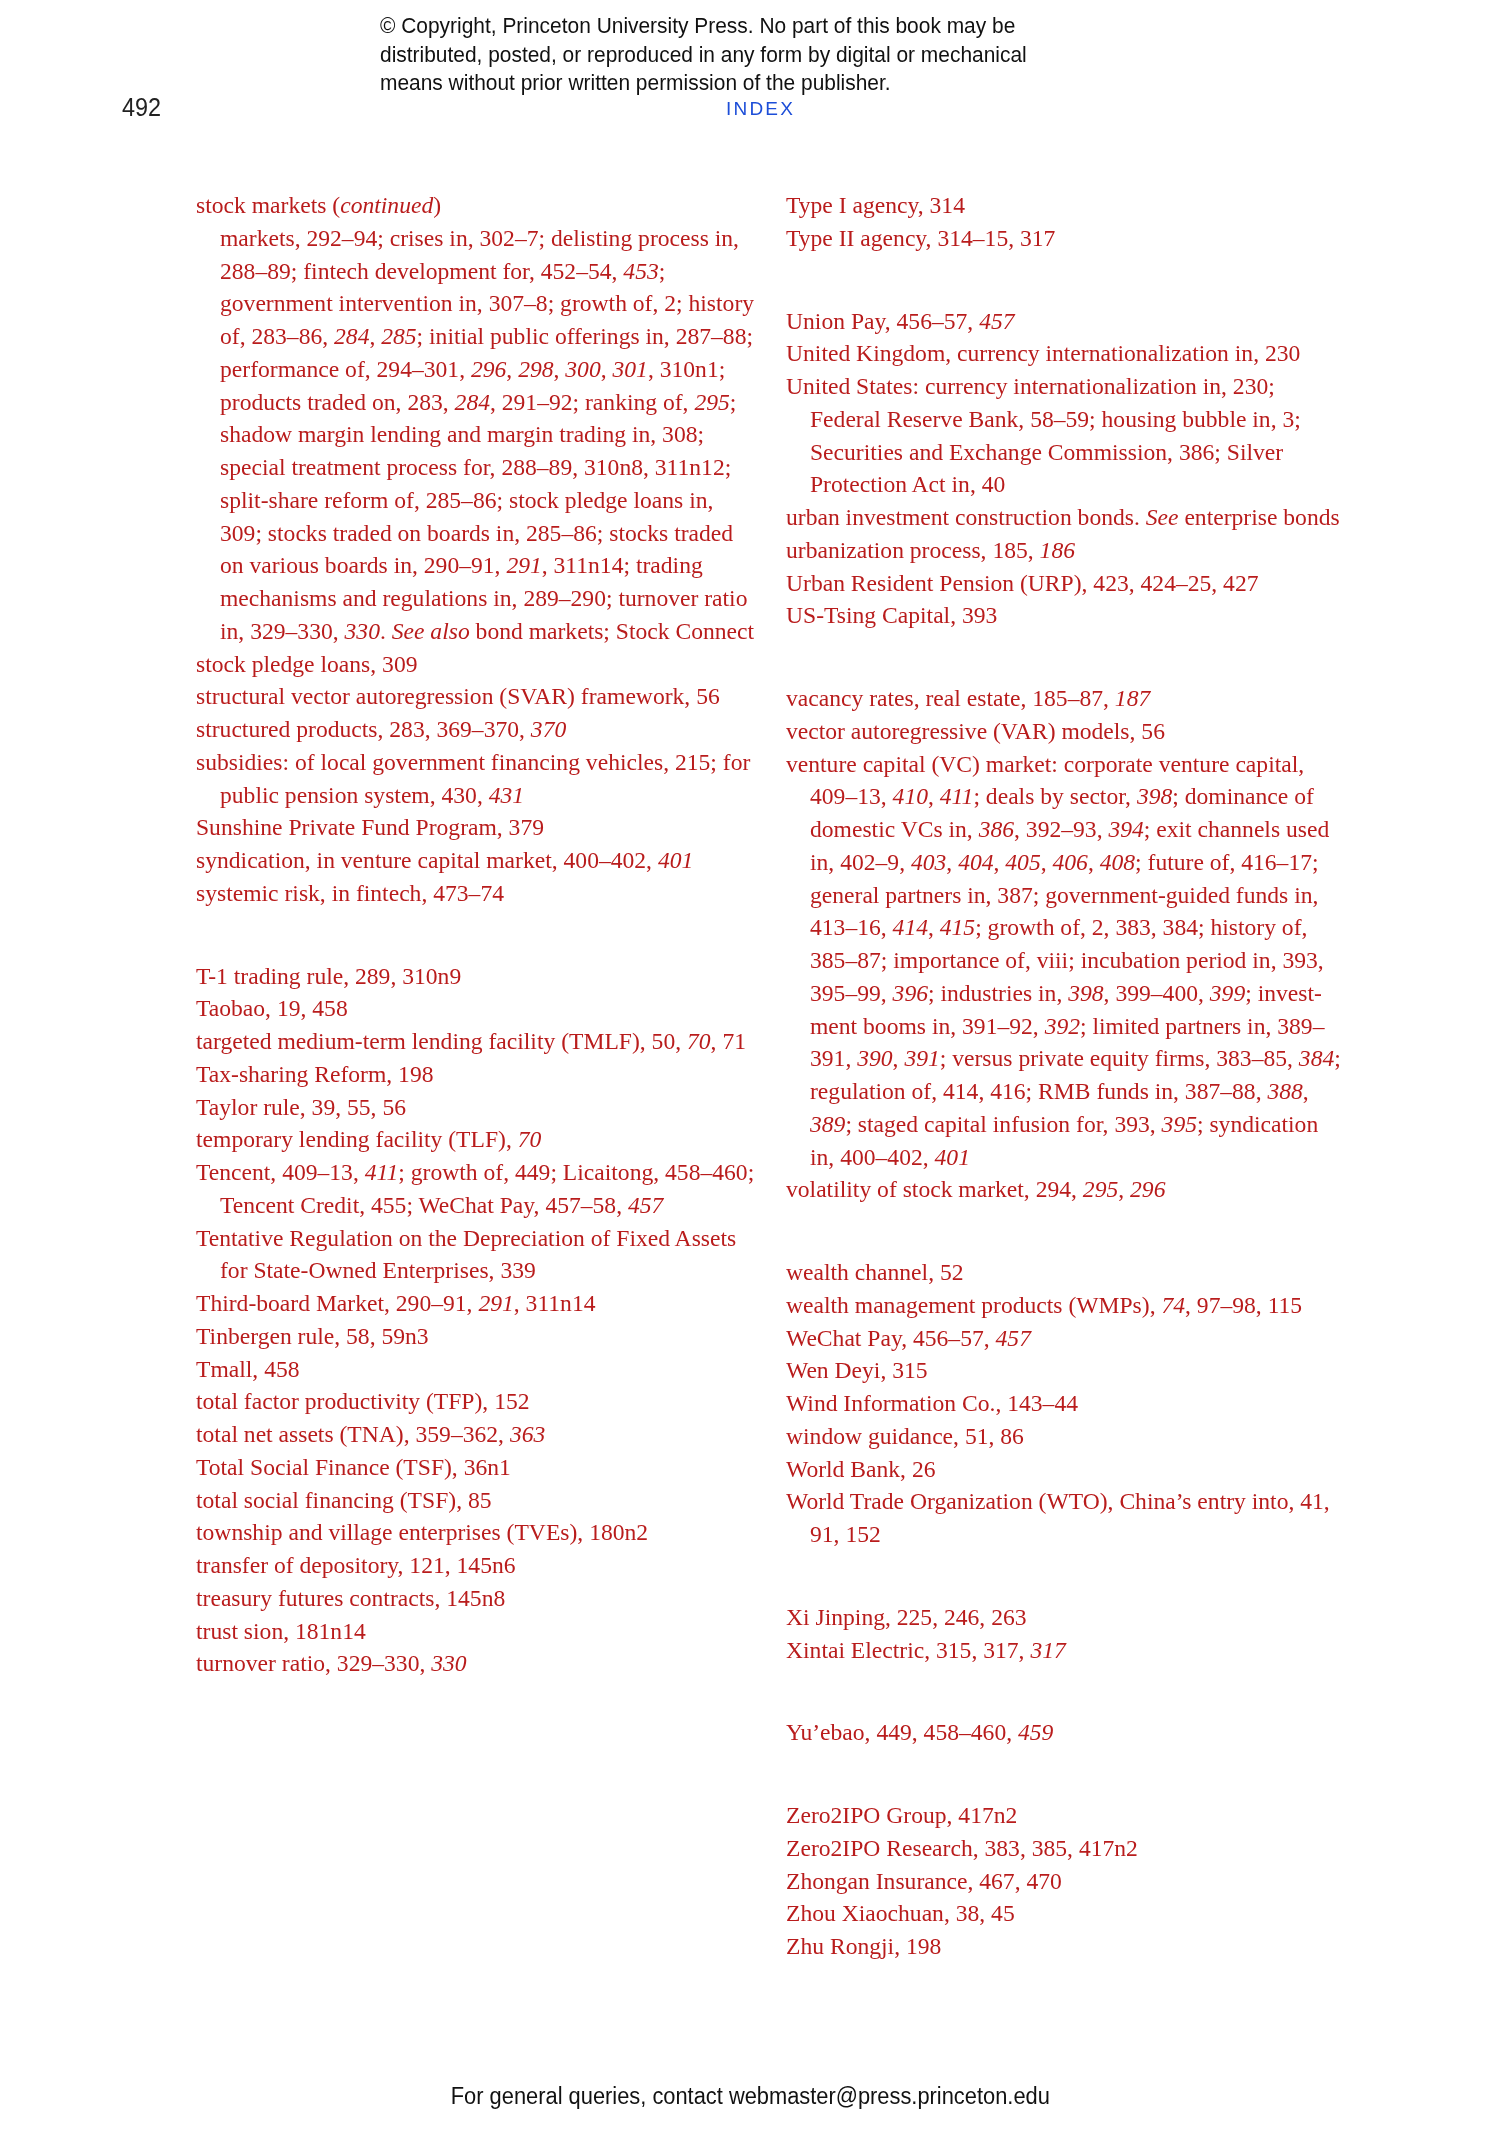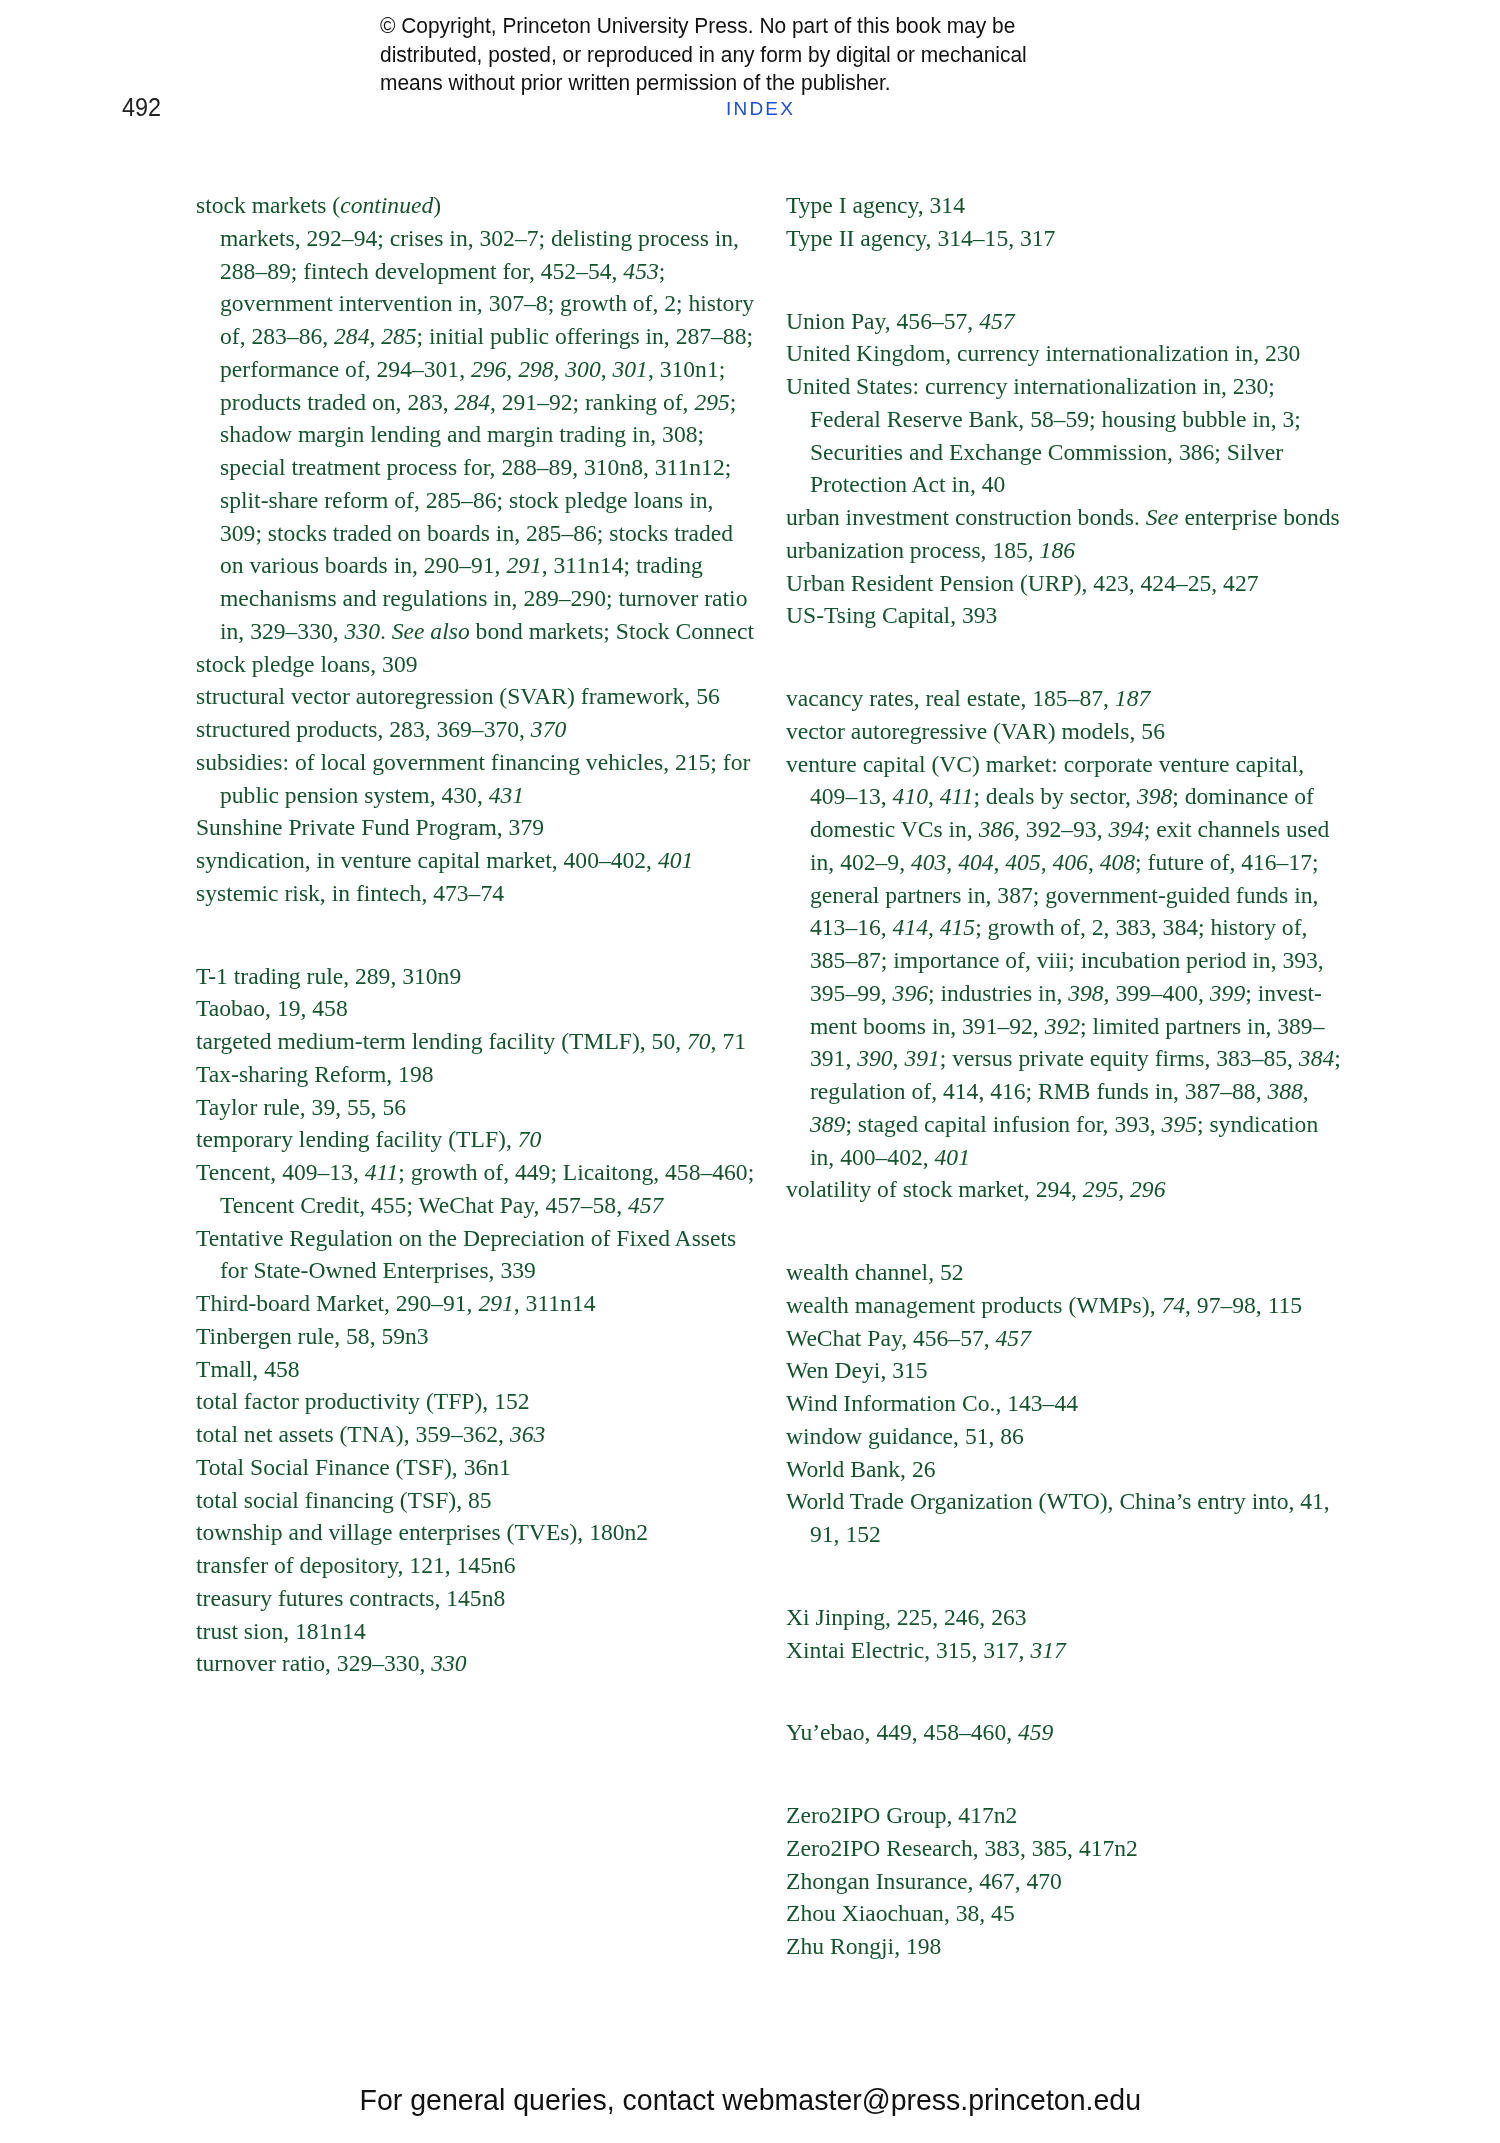--- a/index.html
+++ b/index.html
@@ -13,31 +13,31 @@
     position: absolute; left: 122px; top: 92px;
     font-family: "Liberation Sans", sans-serif; font-size: 26px; color: #222;
     transform: scaleX(0.9); transform-origin: left top;
   }
   .running-head {
     position: absolute; left: 726px; top: 98px;
     font-family: "Liberation Sans", sans-serif; font-size: 19px; letter-spacing: 2.2px; color: #1d4ed8;
   }
   .column {
     position: absolute; top: 189px; width: 560px;
-    font-family: "Liberation Serif", serif; font-size: 23.6px; line-height: 32.75px; color: #14532d;
+    font-family: "Liberation Serif", serif; font-size: 23.6px; line-height: 32.75px; color: #b91c1c;
   }
   .col-left { left: 196px; }
   .col-right { left: 786px; }
   .entry { padding-left: 24px; text-indent: -24px; }
   .entry.gap { margin-top: 50px; }
   .cont { padding-left: 24px; }
   .it { font-style: italic; }
   .footer {
     position: absolute; left: 0; width: 1500px; top: 2083px; text-align: center;
-    font-family: "Liberation Sans", sans-serif; font-size: 30px; color: #111;
+    font-family: "Liberation Sans", sans-serif; font-size: 23px; color: #111;
   }
   .footer span { display: inline-block; transform: scaleX(0.95); }
 </style>
 </head>
 <body>
 
 <div class="copyright">
   <div>© Copyright, Princeton University Press. No part of this book may be</div>
   <div>distributed, posted, or reproduced in any form by digital or mechanical</div>
   <div>means without prior written permission of the publisher.</div>

